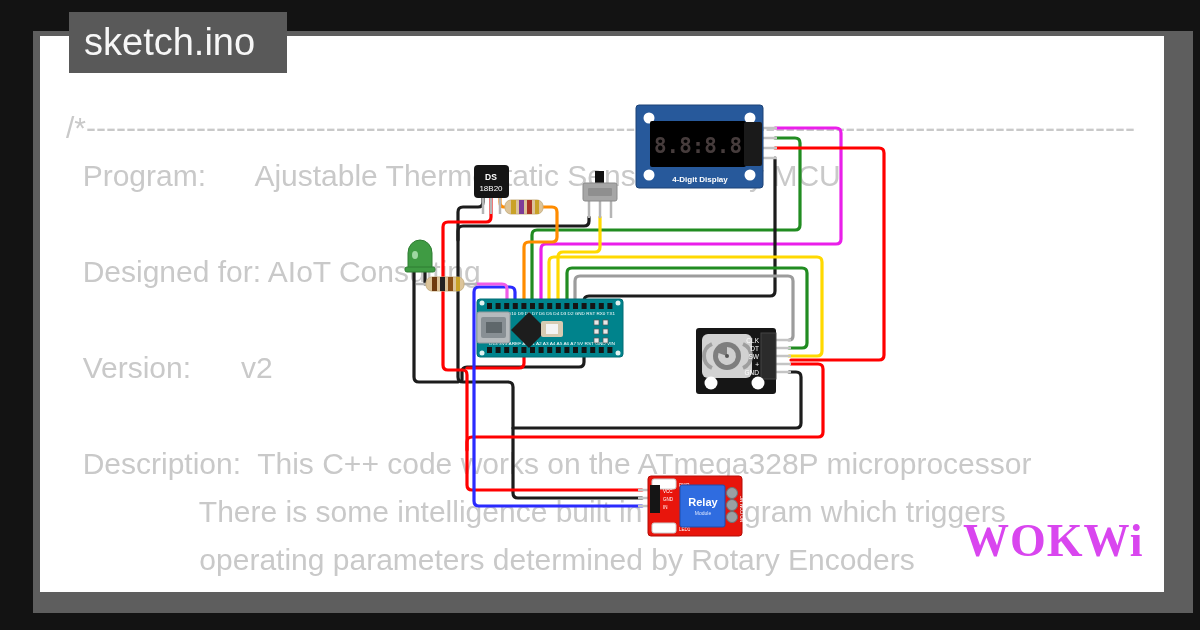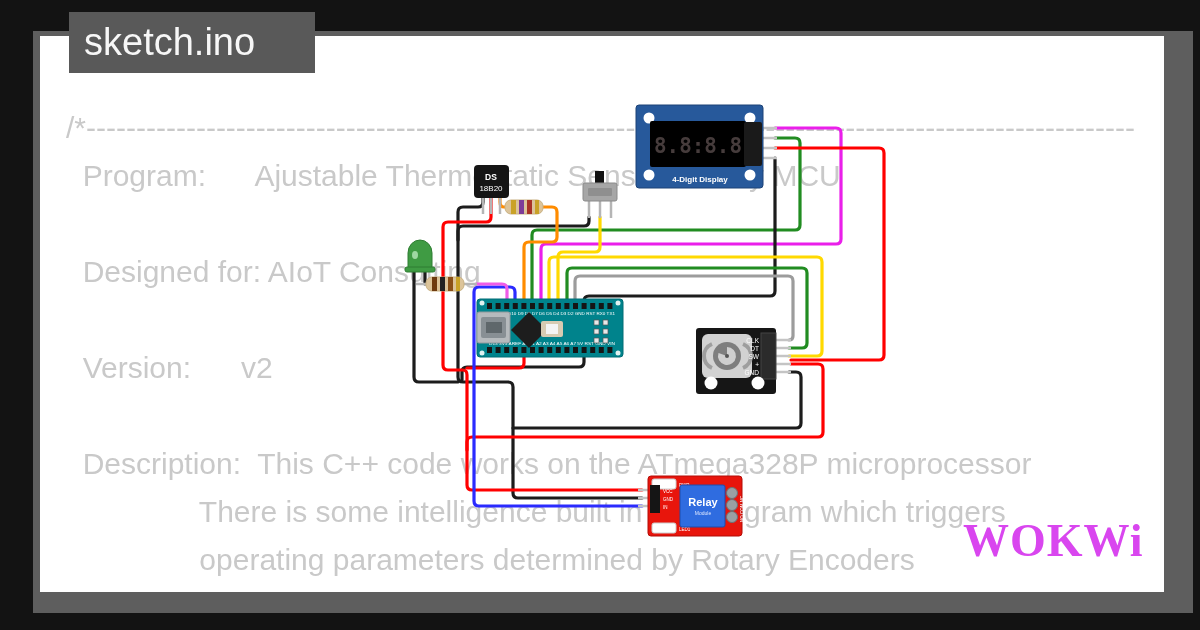--- a/index.html
+++ b/index.html
@@ -1,20 +1,20 @@
 <!DOCTYPE html>
 <html><head>
 <meta charset="utf-8">
 <style>
   html,body{margin:0;padding:0;}
   body{width:1200px;height:630px;overflow:hidden;background:#131313;font-family:"Liberation Sans",sans-serif;}
   .stage{position:relative;width:1200px;height:630px;}
   .card-frame{position:absolute;left:33px;top:31px;width:1160px;height:582px;background:#5e5e5e;}
   .card-inner{position:absolute;left:7px;top:5px;width:1124px;height:556px;background:#ffffff;overflow:hidden;}
-  .title-box{position:absolute;left:69px;top:12px;width:246px;height:61px;background:#595959;color:#f7f7f7;
+  .title-box{position:absolute;left:69px;top:12px;width:218px;height:61px;background:#595959;color:#f7f7f7;
              font-size:38px;line-height:61px;padding-left:15px;box-sizing:border-box;z-index:5;}
   .code-text{position:absolute;left:26px;top:68px;width:1200px;color:#c9c9c9;font-size:30px;line-height:48px;
              white-space:pre;z-index:1;}
   .circuit{position:absolute;left:0;top:0;z-index:3;}
   .wokwi-logo{position:absolute;left:963px;top:514px;z-index:6;color:#d946ef;font-family:Liberation Serif, serif;
               font-weight:bold;font-size:46px;letter-spacing:1px;text-align:center;}
   svg text{font-family:"Liberation Sans",sans-serif;}
   .seg{font-family:"DejaVu Sans Mono",monospace;font-weight:bold;}
 </style>
 </head>

